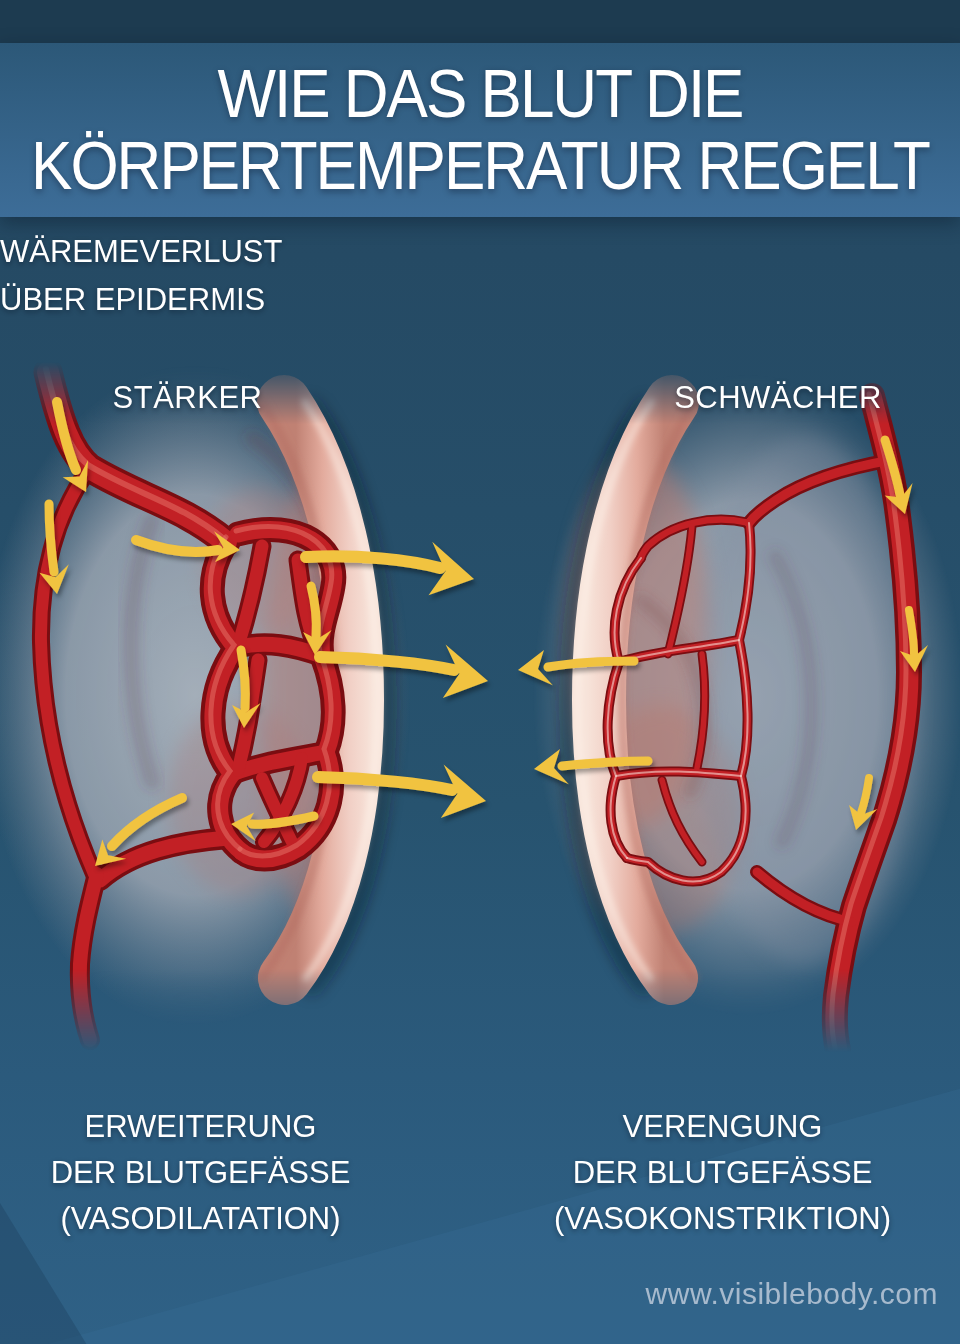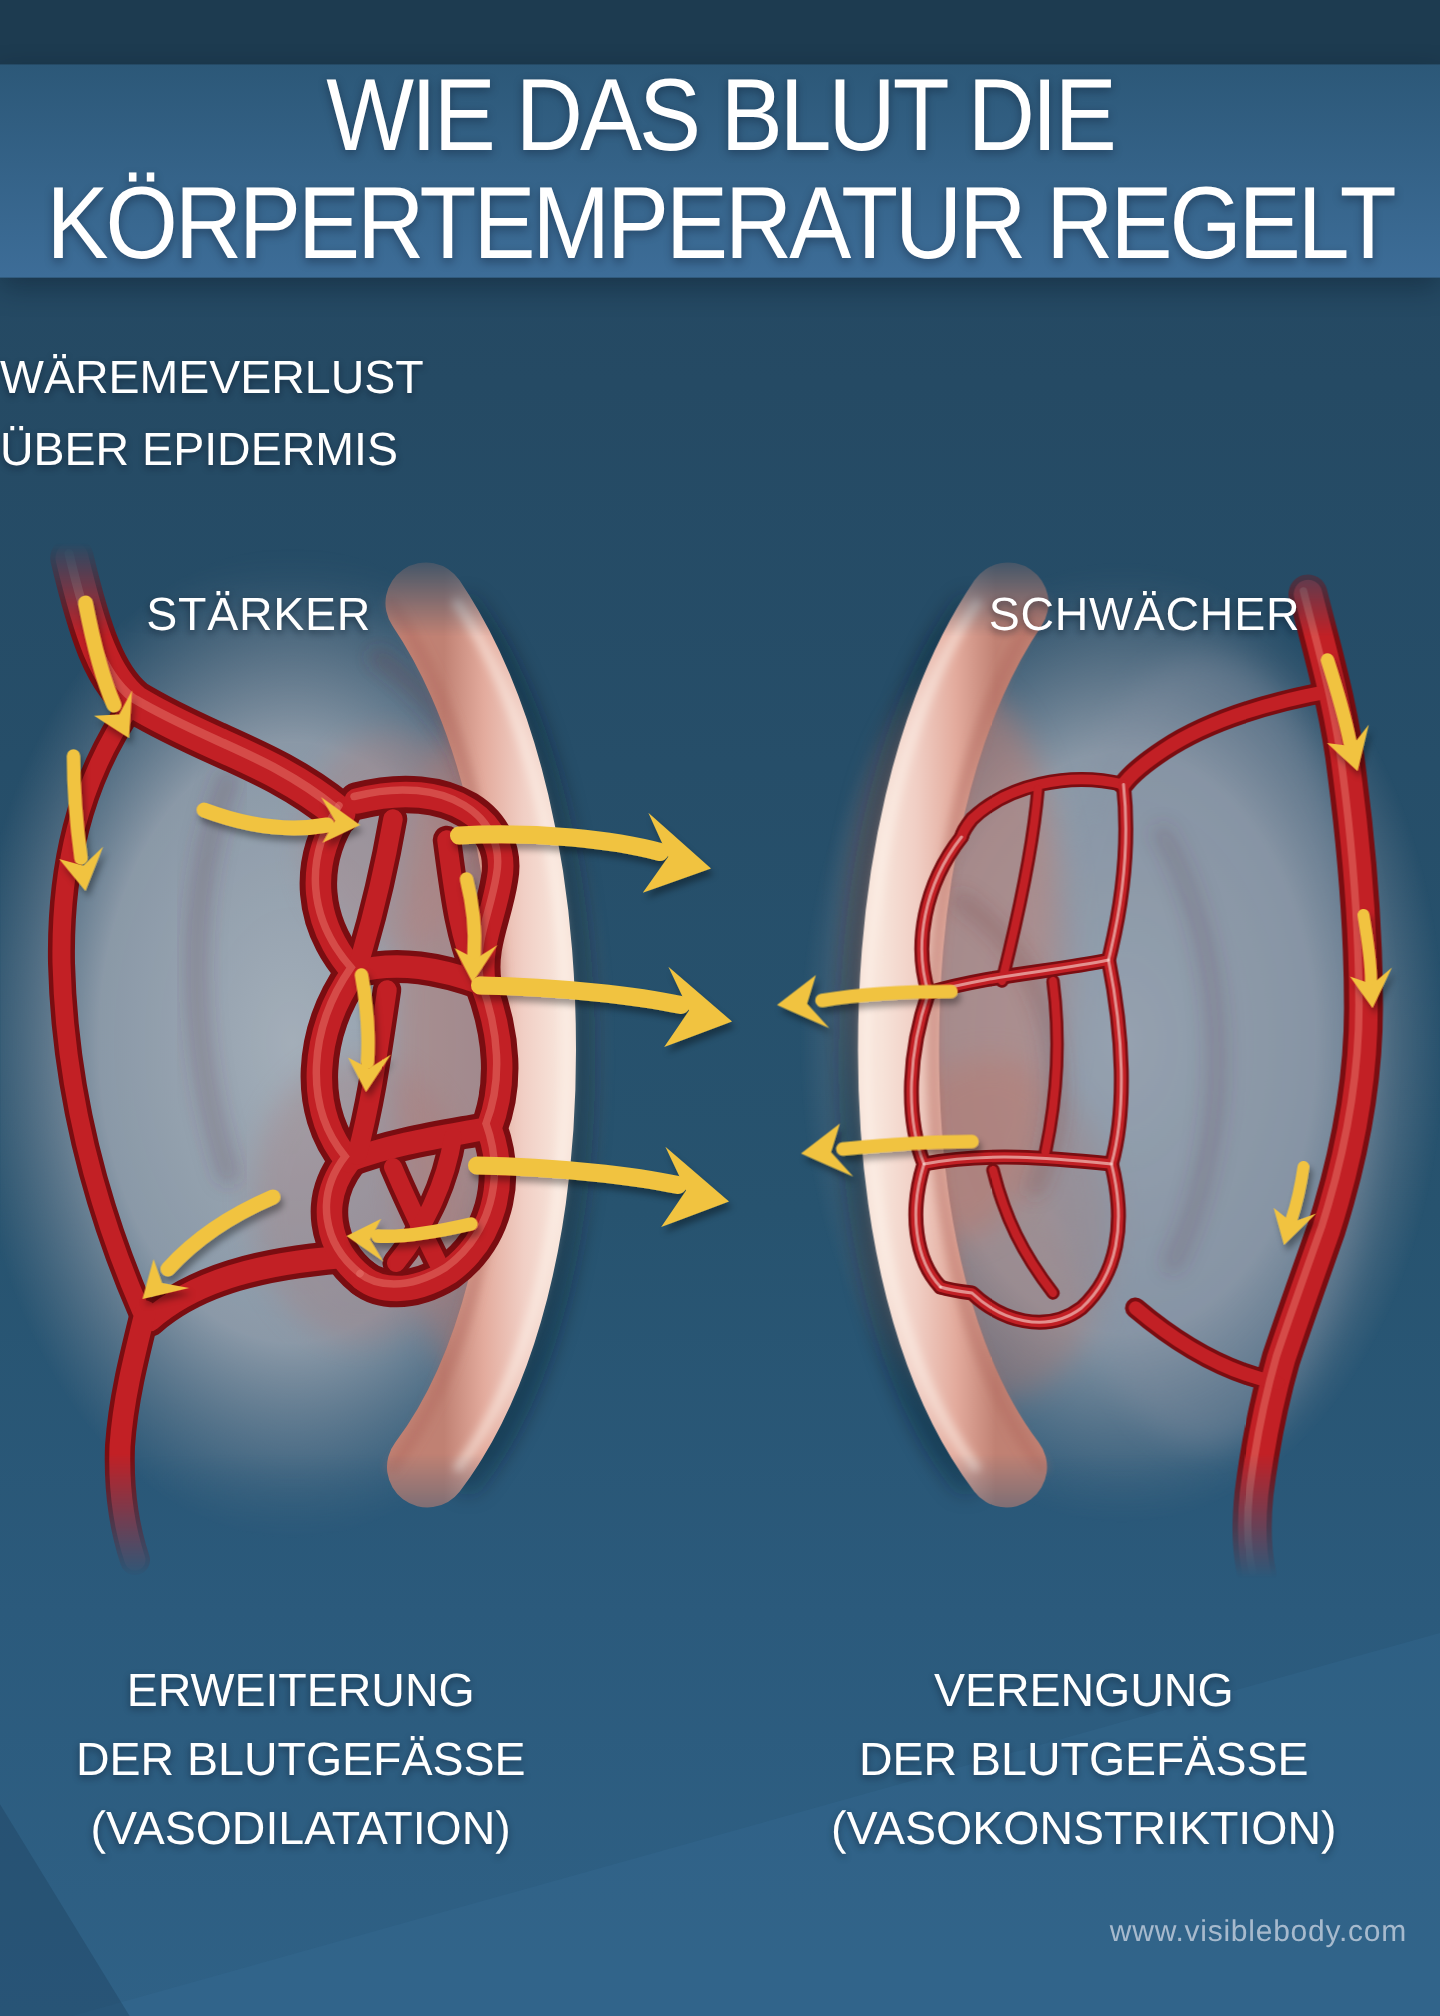--- a/index.html
+++ b/index.html
@@ -8,45 +8,45 @@
     font-family:"Liberation Sans",sans-serif;color:#fff;
     background:linear-gradient(180deg,
       var(--background-top,#24465f) 0%,
       #264e69 38%,
       var(--background-mid,#27536f) 60%,
       #2b5a7c 80%,
       var(--background-bottom,#2f6186) 100%);
   }
   .top-band{position:absolute;top:0;left:0;right:0;height:43px;
     background:var(--top-band,#1d3b50);}
-  .banner{position:absolute;top:43px;left:0;right:0;height:142px;
+  .banner{position:absolute;top:43px;left:0;right:0;height:174px;
     background:linear-gradient(180deg,var(--banner-top,#2c5878) 0%,var(--banner-bottom,#3d6d98) 100%);
     box-shadow:0 6px 18px rgba(4,18,32,.38);}
   .title{position:absolute;inset:0;display:flex;flex-direction:column;justify-content:center;
     text-align:center;font-size:62px;line-height:66px;letter-spacing:-2px;font-weight:400;
     color:var(--title-text,#fff);transform:scaleY(1.1);transform-origin:center;
     text-shadow:0 2px 6px rgba(0,10,25,.35);white-space:nowrap;}
   .wedge-light{position:absolute;inset:0;pointer-events:none;
     background:var(--accent-wedge,#3a6f9b);opacity:.24;
     clip-path:polygon(100% 81%,100% 100%,5% 100%);}
   .wedge-dark{position:absolute;inset:0;pointer-events:none;
     background:#1d4260;opacity:.4;clip-path:polygon(0 89.5%,9% 100%,0 100%);}
   .subtitle{position:absolute;top:228px;left:0;right:0;text-align:left;
     font-size:31px;line-height:48px;color:var(--body-text,#fff);
     text-shadow:0 2px 5px rgba(0,10,25,.4);}
-  .panel-label{position:absolute;top:392px;font-size:31px;letter-spacing:.5px;
-    text-align:center;color:var(--body-text,#fff);text-shadow:0 2px 5px rgba(0,10,25,.45);}
+  .panel-label{position:absolute;top:380px;font-size:31px;letter-spacing:.5px;
+    text-align:center;color:var(--body-text,#fff);text-shadow:0 2px 5px rgba(0,10,25,.45);padding-left:15px;}
   .panel-label.left{left:0;width:345px;}
   .panel-label.right{left:618px;width:290px;}
   .caption{position:absolute;top:1056px;width:345px;text-align:center;
     font-size:31px;line-height:46px;color:var(--body-text,#fff);
     text-shadow:0 2px 5px rgba(0,10,25,.4);margin-top:48px;}
   .caption.left{left:28px;}
   .caption.right{left:550px;}
-  .watermark{position:absolute;top:1277px;right:22px;font-size:20px;
+  .watermark{position:absolute;top:1277px;right:22px;font-size:30px;
     color:var(--watermark-text,#bcc9d9);opacity:.85;letter-spacing:.5px;}
   svg.illu{position:absolute;inset:0;width:960px;height:1344px;display:block;}
   .vd{fill:none;stroke:var(--vessel-dark-red,#7a0d11);stroke-linecap:round;stroke-linejoin:round;}
   .vb{fill:none;stroke:var(--vessel-red,#c22025);stroke-linecap:round;stroke-linejoin:round;}
   .vh{fill:none;stroke:#e8766b;stroke-linecap:round;opacity:.5;}
   .vw{fill:none;stroke:#ffece6;stroke-linecap:round;opacity:.55;}
   .ghost{fill:none;stroke-linecap:round;}
   .epiBand{fill:none;stroke-linecap:round;}
   .arrow{fill:none;stroke:var(--arrow-yellow,#f1c340);stroke-linecap:round;}
   .ahead{fill:var(--arrow-yellow,#f1c340);}

